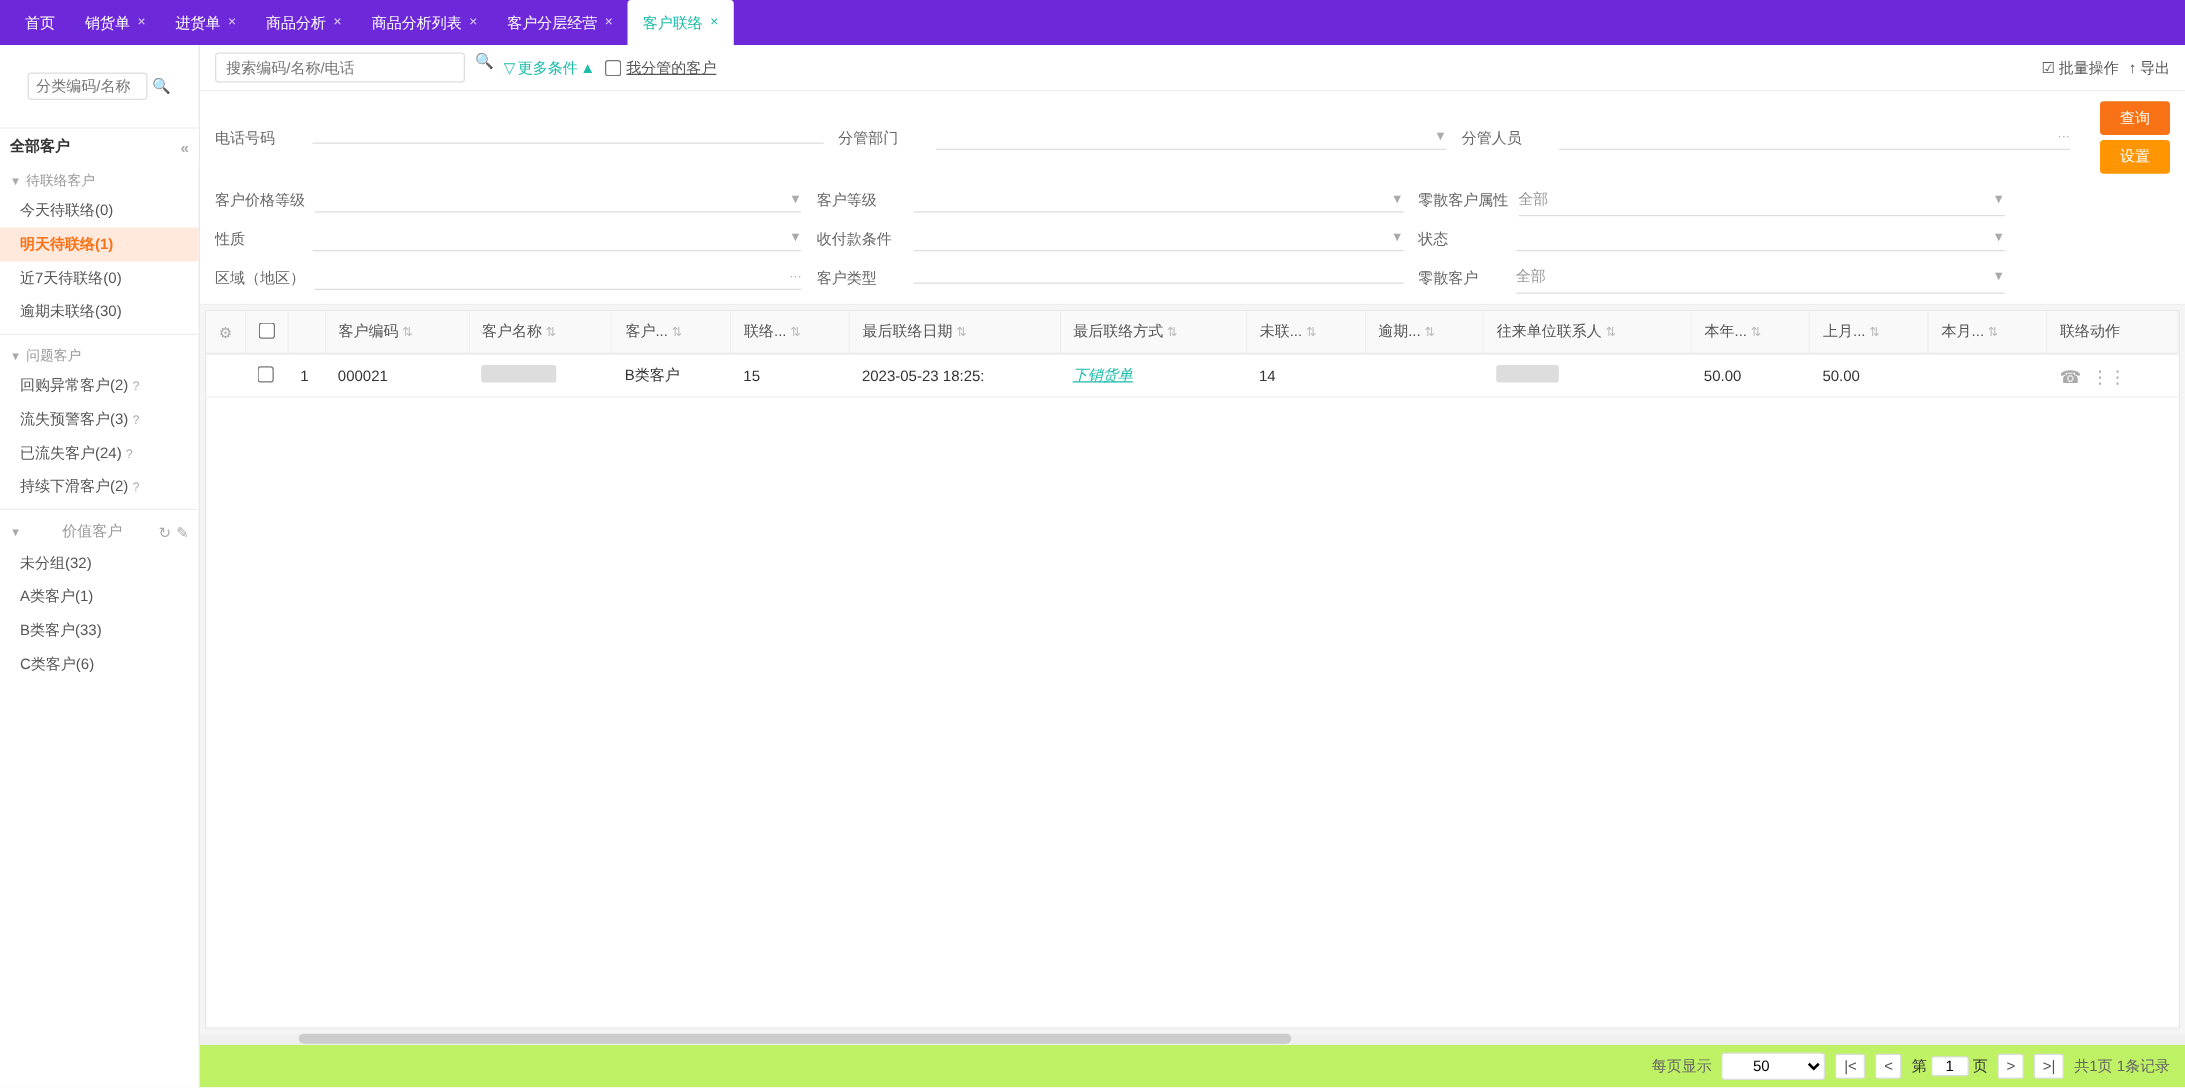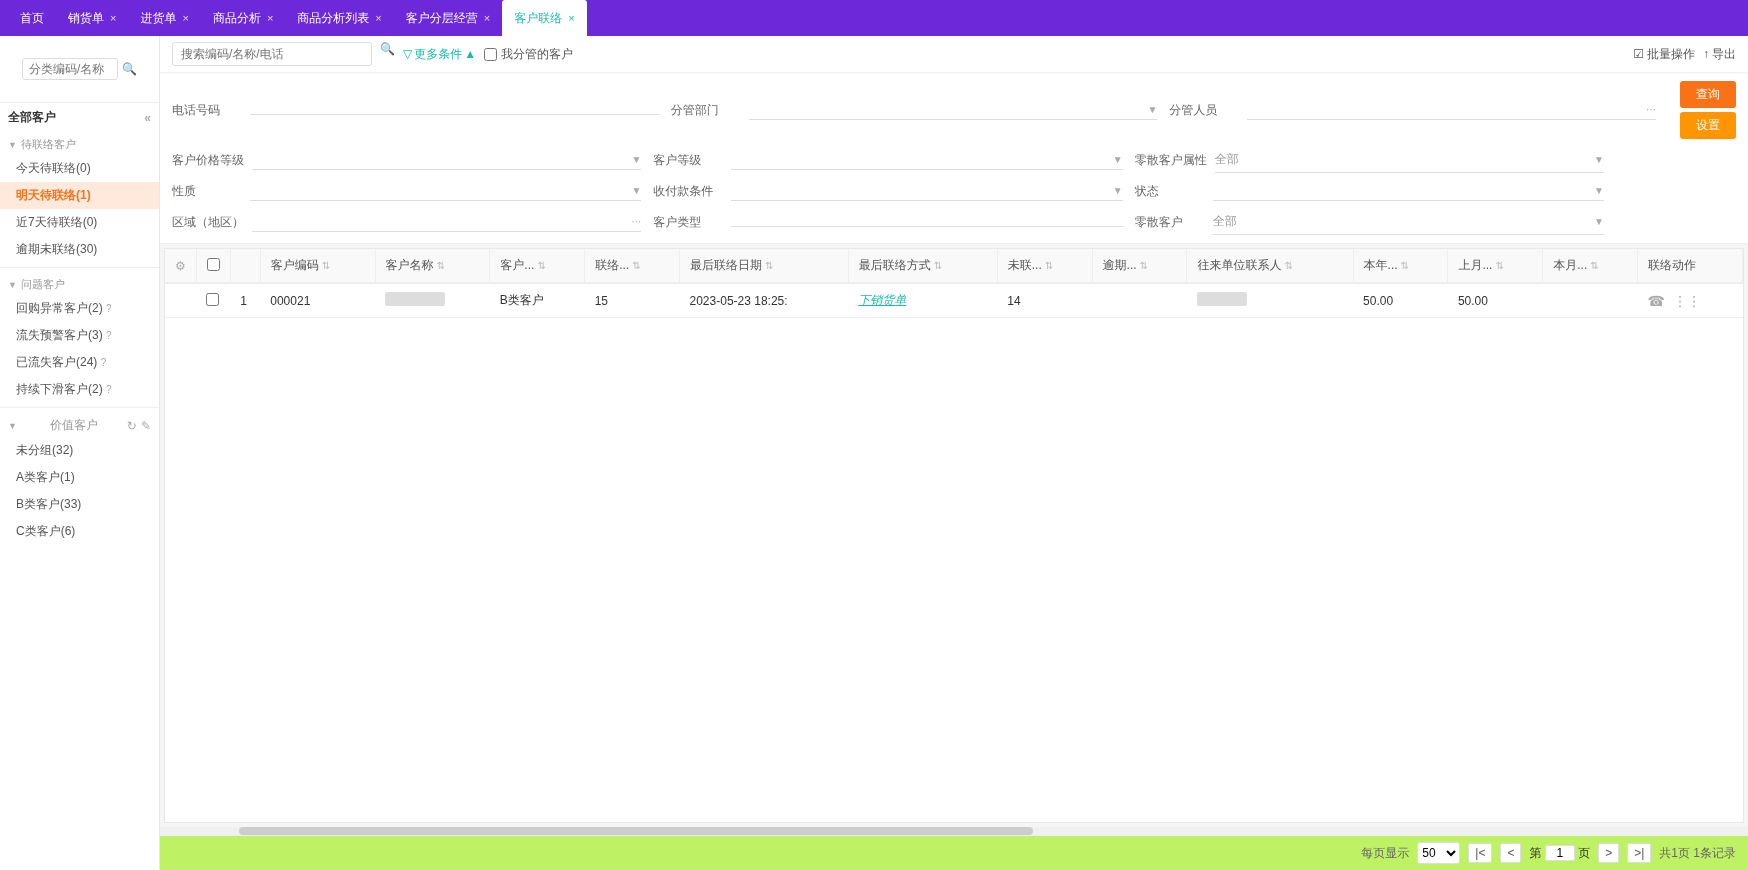--- a/index.html
+++ b/index.html
@@ -121,21 +121,21 @@
     .filter-search-btn { color: #aaa; cursor: pointer; }
     .more-conditions-btn {
       display: flex;
       align-items: center;
       color: #1abcaa;
       cursor: pointer;
       border: none;
       background: none;
       gap: 2px;
     }
-    .filter-checkbox { display: flex; align-items: center; gap: 4px; color: #555; cursor: pointer; }
+    .filter-checkbox { display: flex; align-items: center; gap: 4px; color: #555; cursor: pointer; text-decoration: underline; }
     .spacer { flex: 1; }
     .batch-op-btn, .export-btn {
       display: flex;
       align-items: center;
       gap: 3px;
       color: #555;
       cursor: pointer;
       background: none;
       border: none;
       font-size: 12px;
@@ -254,21 +254,21 @@
       padding: 6px 12px;
       display: flex;
       align-items: center;
       justify-content: flex-end;
       gap: 8px;
     }
     .pagination-label { color: #666; }
     .page-size-select {
       border: 1px solid #ddd;
       border-radius: 3px;
-      padding: 2px 0;
+      padding: 2px 20px;
       outline: none;
       background: #fff;
     }
     .page-btn {
       border: 1px solid #ddd;
       background: #fff;
       padding: 2px 6px;
       cursor: pointer;
       color: #555;
       border-radius: 2px;

